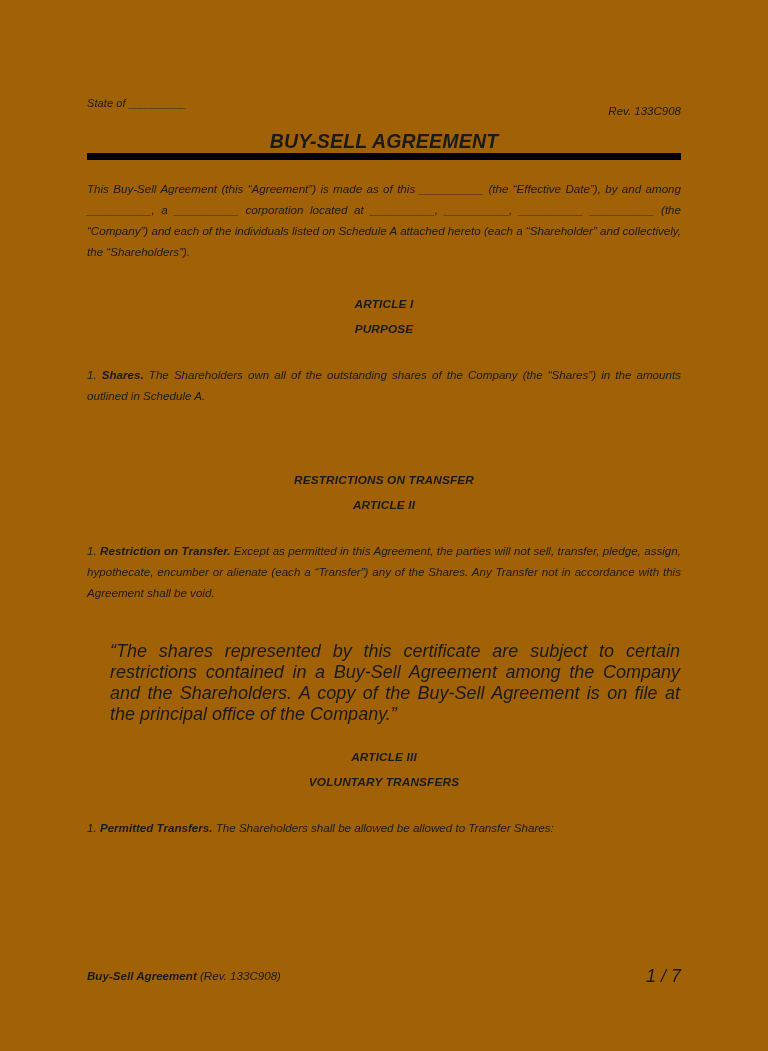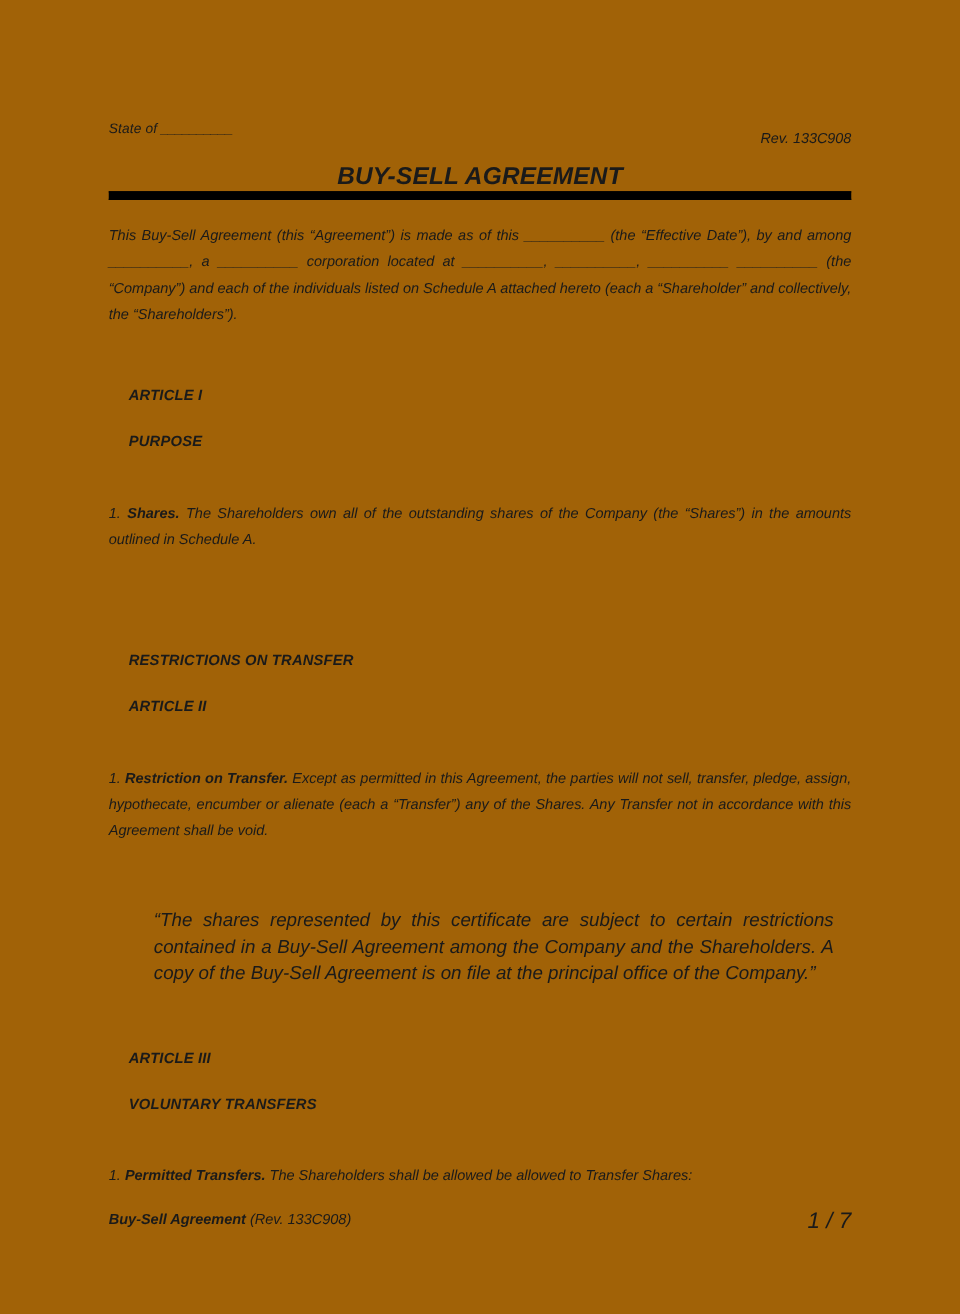--- a/index.html
+++ b/index.html
@@ -91,33 +91,33 @@
     text-justify: inter-word;
     -moz-text-align-last: left;
     text-align-last: left;
   }
   .para b, .para strong { font-weight: bold; margin-top: 32px; }
   .blank {
     letter-spacing: -0.35px;
   }
 
   .article-head {
-    margin: 16px;
-    text-align: left;
+    margin: 4px;
+    text-align: center;
     font-size: 11.8px;
     font-weight: bold;
     line-height: 21px;
     letter-spacing: 0.15px;
   }
 
   .quote-block {
-    margin: 13px;
+    margin: 0;
     padding-left: 23px;
     padding-right: 1px;
-    font-size: 15px;
+    font-size: 18px;
     line-height: 21px;
     text-align: justify;
     text-align-last: left;
   }
   .sp-18 { height: 18px; }
   .sp-20 { height: 20px; }
   .sp-28 { height: 28px; }
   .sp-40 { height: 40px; }
 
   

